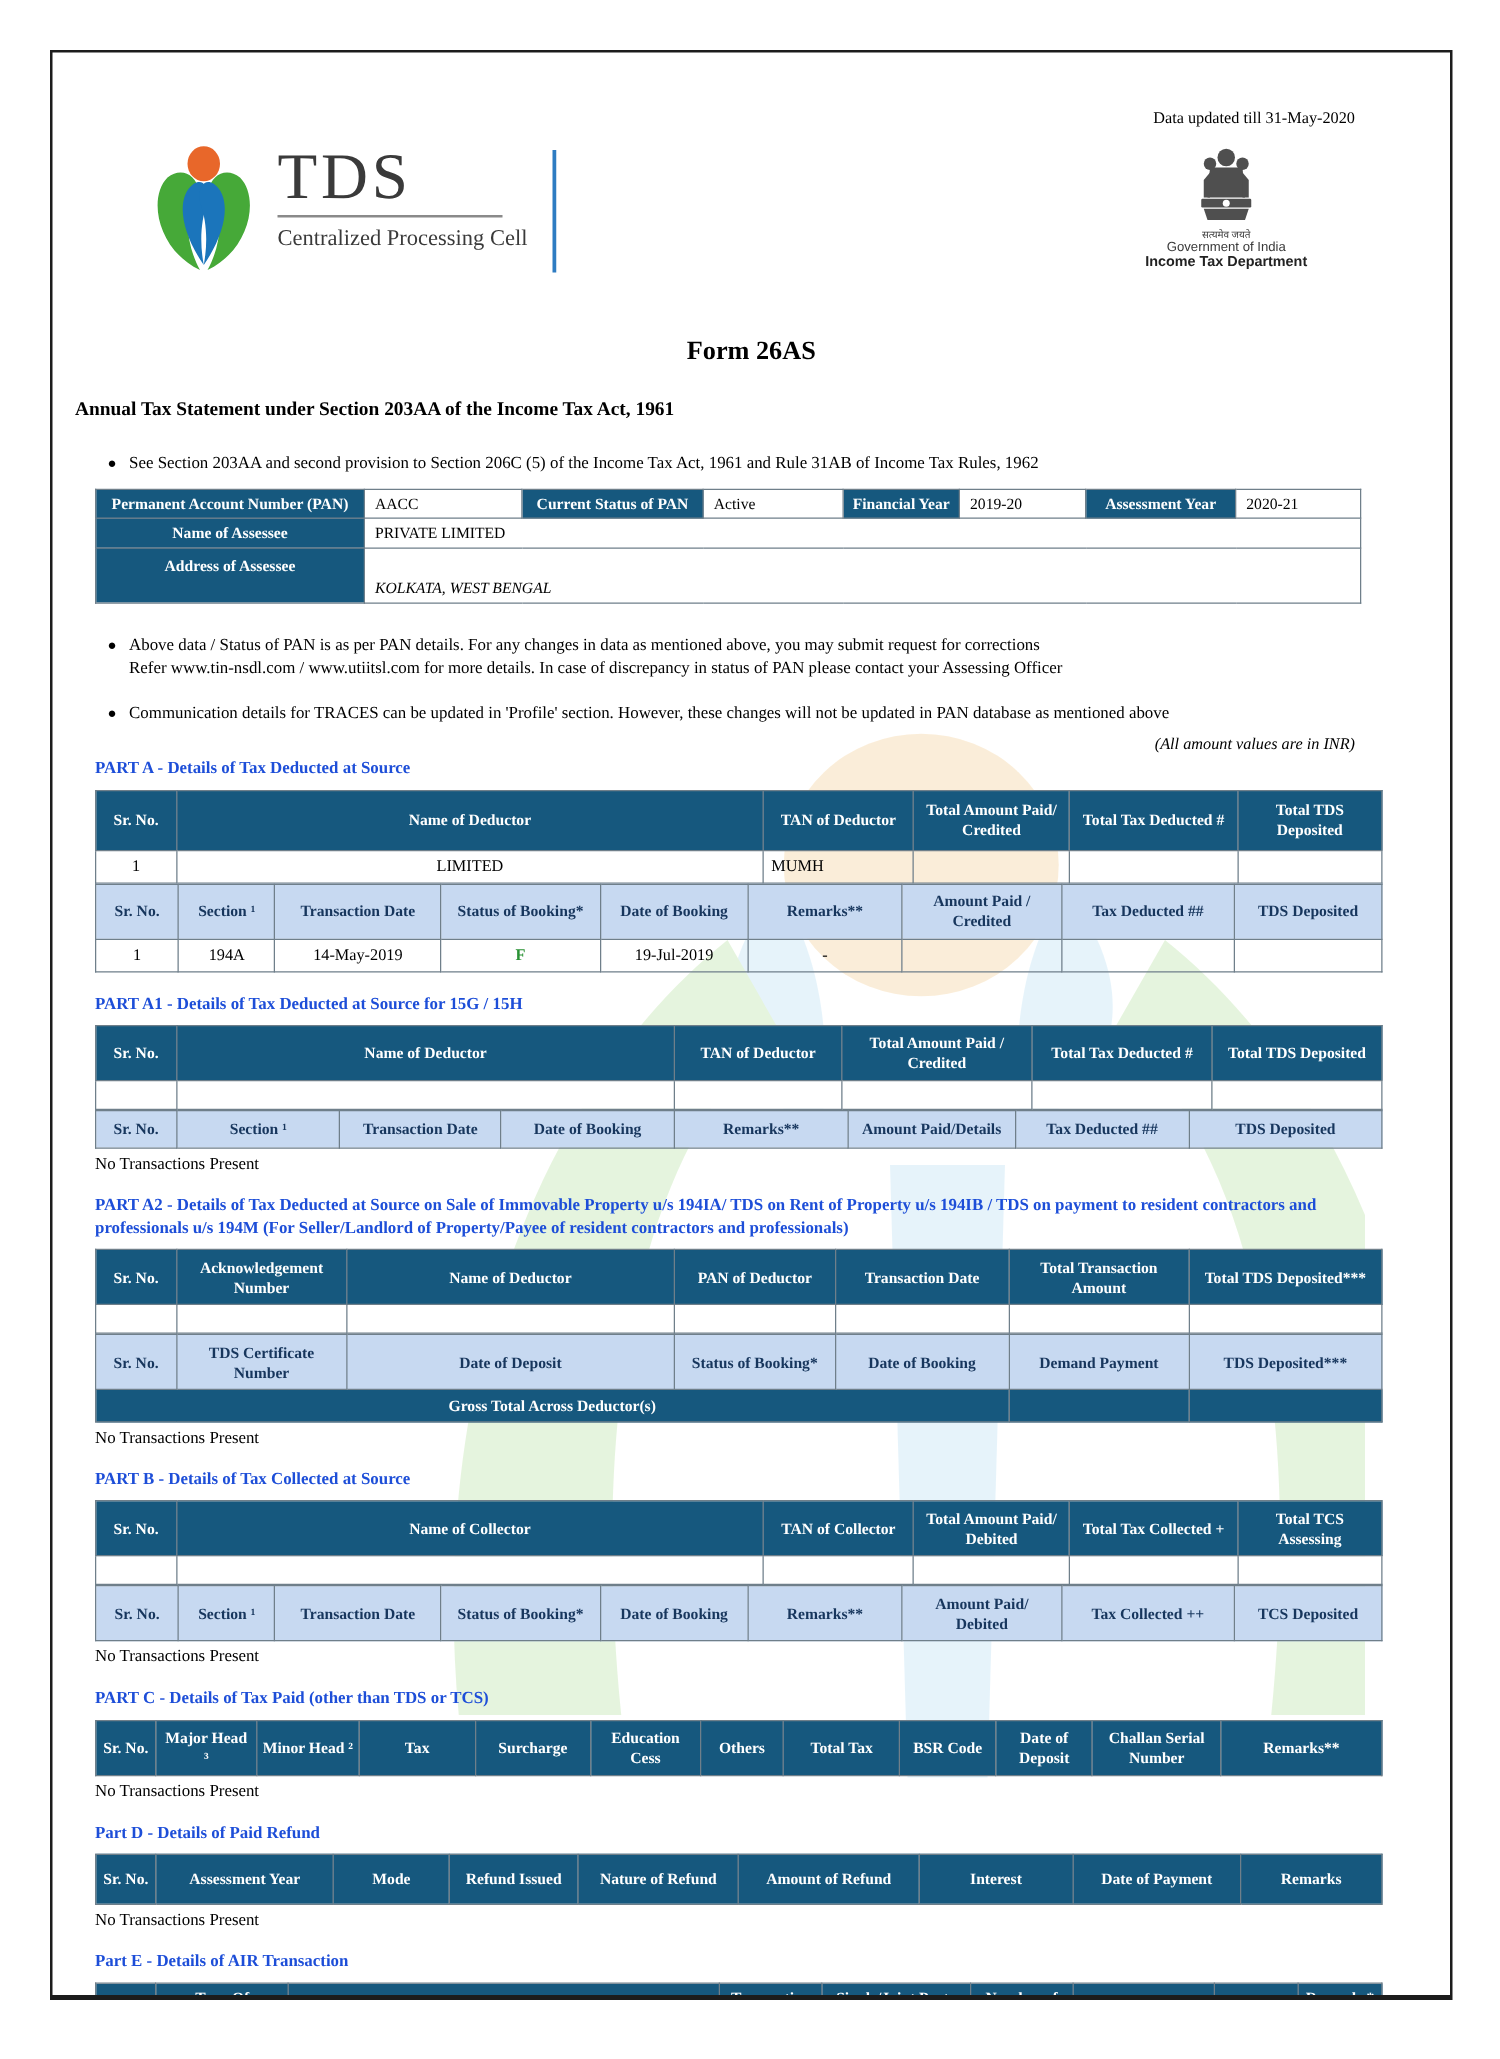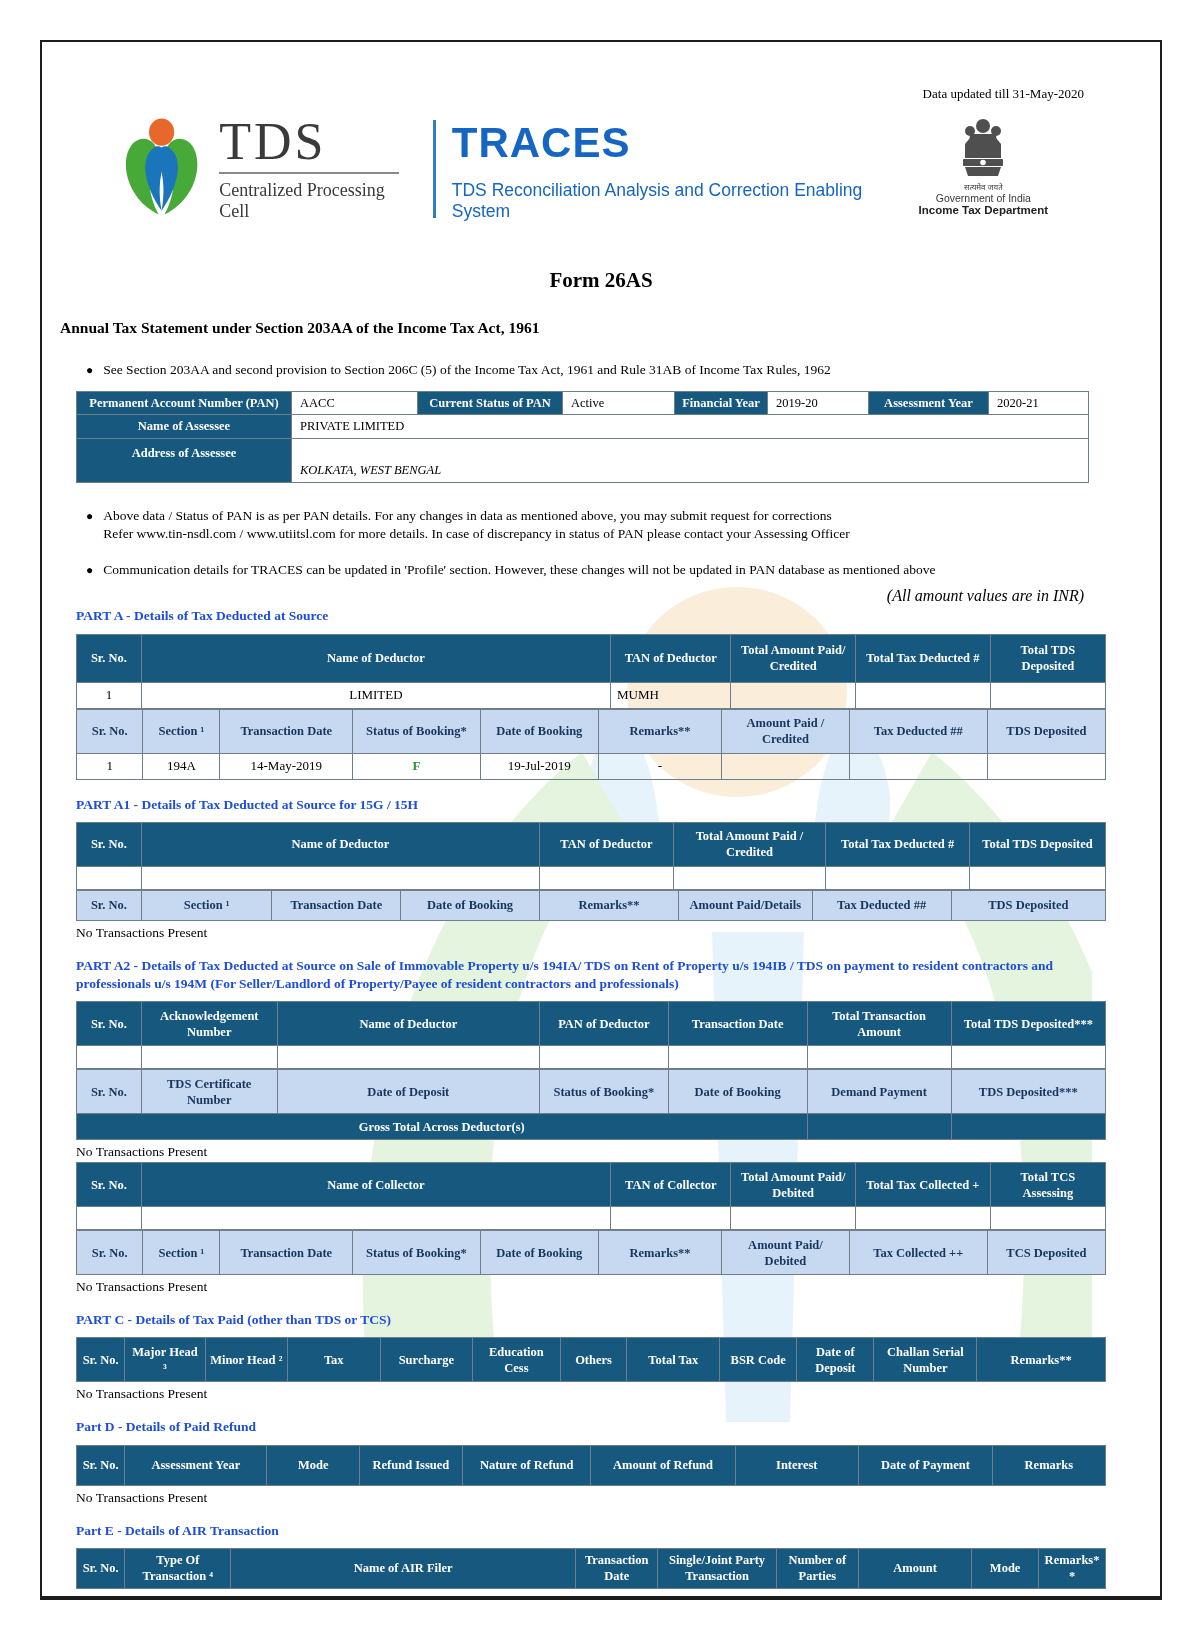--- a/index.html
+++ b/index.html
@@ -46,21 +46,21 @@
   .status-green { color:#2a9235; font-weight:bold; }
 
   .pan-table { margin:12px 0 0 16px; width:1012px; }
   .pan-table td { font-size:12.5px; }
   .pan-value { background:#fff; font-size:13px; padding:2px 8px; }
   .pan-name-wrap { display:block; width:470px; text-align:left; }
 
   .notes-block { margin-top:20px; }
   .bullet-row .two-line div { display:block; }
 
-  .inr-note { text-align:right; margin:8px 58px 0 0; font-size:16px; font-style:italic; }
+  .inr-note { text-align:right; margin:8px 58px 0 0; font-size:13px; font-style:italic; }
 
   .part-heading { color:#1d4ed8; font-weight:bold; font-size:13.5px; margin:16px 0 8px 16px; line-height:1.35; }
   .part-table { margin-left:16px; width:1030px; }
   .no-trans { font-size:13.5px; margin:4px 0 2px 16px; }
 
   .row-h48 td { height:48px; }
   .row-h44 td { height:44px; }
   .row-h40 td { height:40px; }
   .row-h32 td { height:30px; }
   .row-h26 td { height:26px; }
@@ -93,24 +93,20 @@
         <path d="M 45 96 C 27 70 22 42 37 31 C 45 26 50 35 48 46 C 42 62 42 80 45 96 Z" fill="#1b75bb"></path>
         <path d="M 45 96 C 63 70 68 42 53 31 C 45 26 40 35 42 46 C 48 62 48 80 45 96 Z" fill="#1b75bb"></path>
         <ellipse cx="45" cy="15" rx="13" ry="14" fill="#e8672a"></ellipse>
       </svg>
       <div class="tds-text">
         <div class="tds-title">TDS</div>
         <div class="tds-rule"></div>
         <div class="tds-sub">Centralized Processing Cell</div>
       </div>
       <div class="brand-divider"></div>
-      <div class="traces-block">
-        <div class="traces-title">TRACES</div>
-        <div class="traces-sub">TDS Reconciliation Analysis and Correction Enabling System</div>
-      </div>
       <div class="emblem-block">
         <svg width="46" height="64" viewBox="0 0 46 64" style="display:block;margin:0 auto;">
           <g fill="#4f4f4f">
             <circle cx="23" cy="10" r="7"></circle>
             <circle cx="10" cy="15" r="5"></circle>
             <circle cx="36" cy="15" r="5"></circle>
             <path d="M 10 18 L 36 18 L 38 42 L 8 42 Z"></path>
             <path d="M 5 28 L 10 22 L 10 42 L 5 42 Z"></path>
             <path d="M 41 28 L 36 22 L 36 42 L 41 42 Z"></path>
             <rect x="3" y="43" width="40" height="7" rx="1"></rect>
@@ -359,20 +355,21 @@
       </tr>
       <tr class="row-h26">
         <td class="cell-dark gross-label" colspan="5">Gross Total Across Deductor(s)</td>
         <td class="cell-dark"></td>
         <td class="cell-dark"></td>
       </tr>
     </tbody>
       </table>
     <div class="no-trans">No Transactions Present</div>
 
+    <div class="part-heading">PART B - Details of Tax Collected at Source</div>
     <table class="part-table">
       <colgroup>
           <col style="width:6.3%">
           <col style="width:45.6%">
           <col style="width:11.7%">
           <col style="width:12.1%">
           <col style="width:13.1%">
           <col style="width:11.2%">
         </colgroup>
       <tbody>

